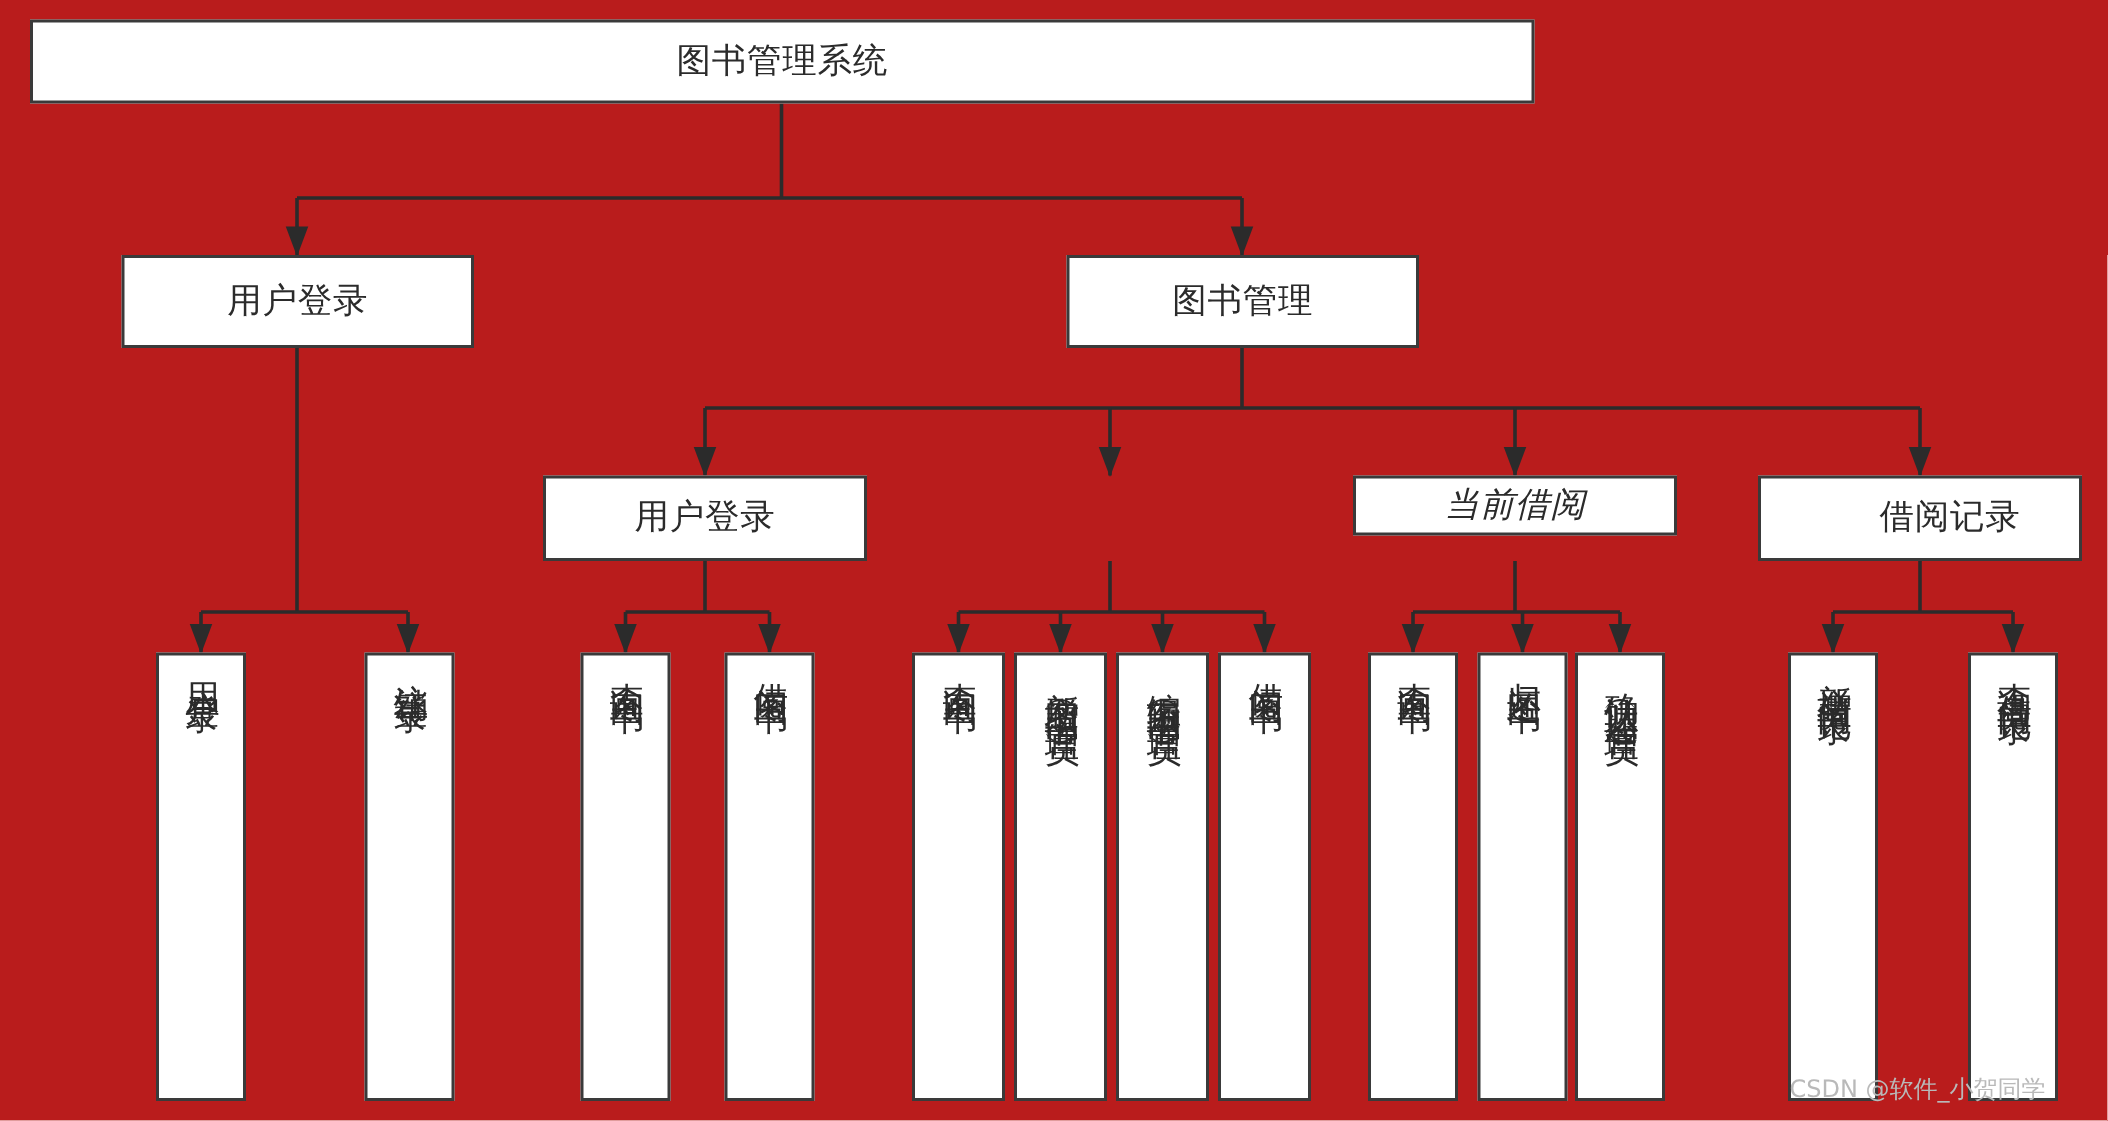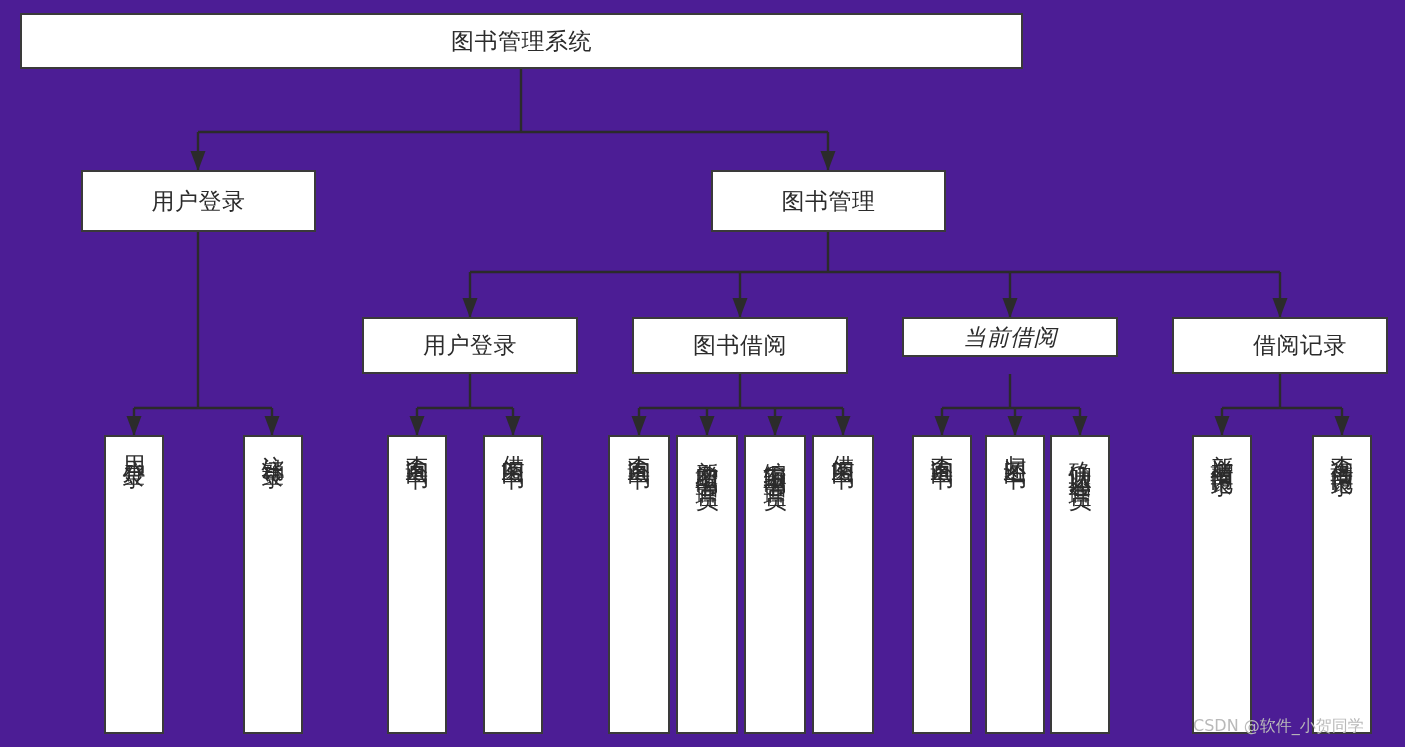--- a/index.html
+++ b/index.html
@@ -7,21 +7,21 @@
     padding: 0;
     background: #ffffff;
   }
   body {
     font-family: "DejaVu Sans", "Liberation Sans", sans-serif;
   }
   #canvas {
     position: relative;
     width: 1405px;
     height: 747px;
-    background: #4c1d95;
+    background: #b91c1c;
     overflow: hidden;
   }
   #edges {
     position: absolute;
     left: 0;
     top: 0;
     width: 1405px;
     height: 747px;
     pointer-events: none;
   }
@@ -141,23 +141,20 @@
   <div class="node horiz" style="left: 81px; top: 170px; width: 235px; height: 62px;">
     <span class="lbl">用户登录</span>
   </div>
   <div class="node horiz" style="left: 711px; top: 170px; width: 235px; height: 62px;">
     <span class="lbl">图书管理</span>
   </div>
 
   <div class="node horiz" style="left: 362px; top: 317px; width: 216px; height: 57px;">
     <span class="lbl">用户登录</span>
   </div>
-  <div class="node horiz" style="left: 632px; top: 317px; width: 216px; height: 57px;">
-    <span class="lbl">图书借阅</span>
-  </div>
   <div class="node horiz" style="left: 902px; top: 317px; width: 216px; height: 40px; font-style: italic;">
     <span class="lbl">当前借阅</span>
   </div>
   <div class="node horiz" style="left: 1172px; top: 317px; width: 216px; height: 57px; padding-left: 40px;">
     <span class="lbl">借阅记录</span>
   </div>
 
   <div class="node vert mid" style="left: 104px; top: 435px; width: 60px; height: 299px;">
     <span class="lbl">用户登录</span>
   </div>

